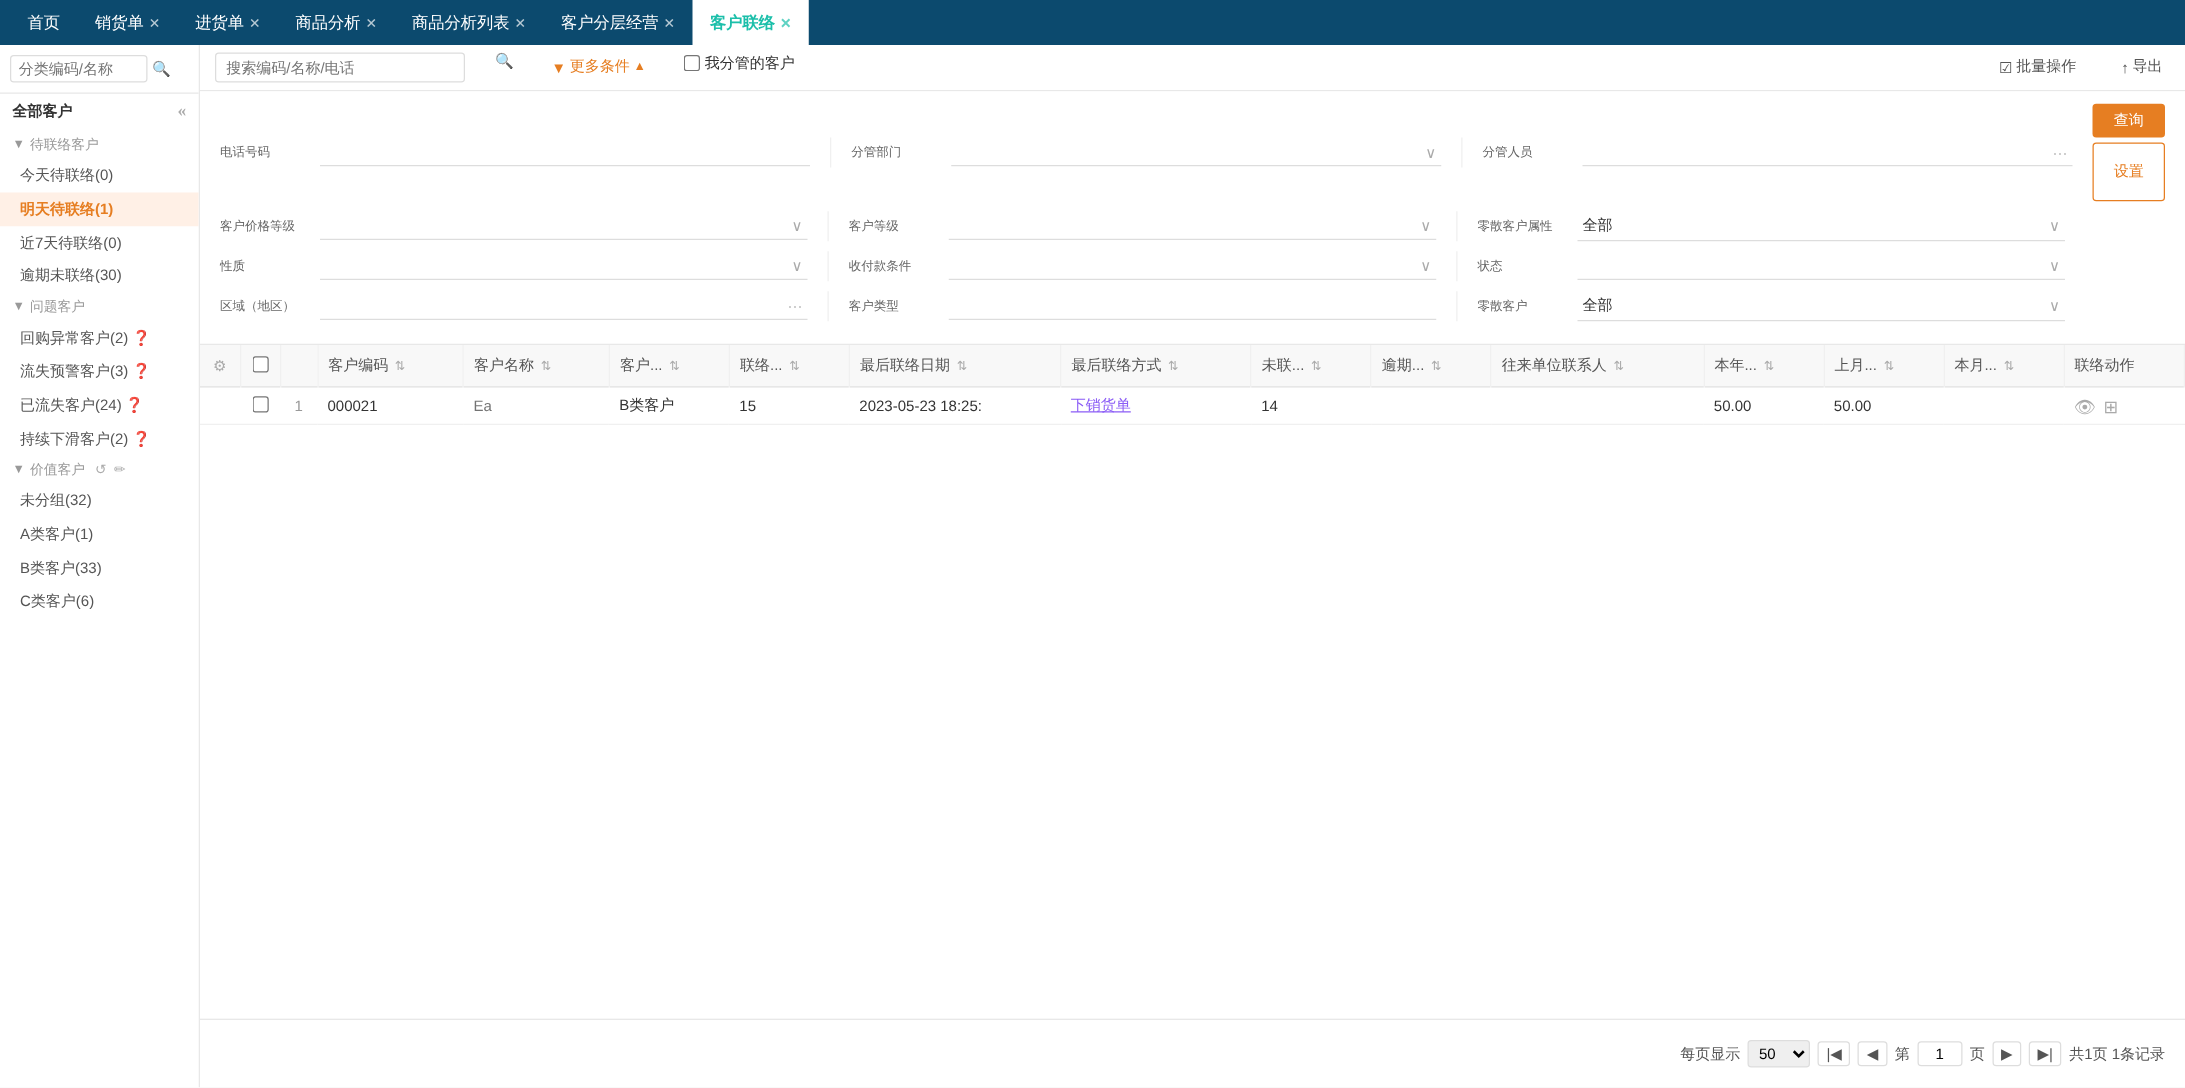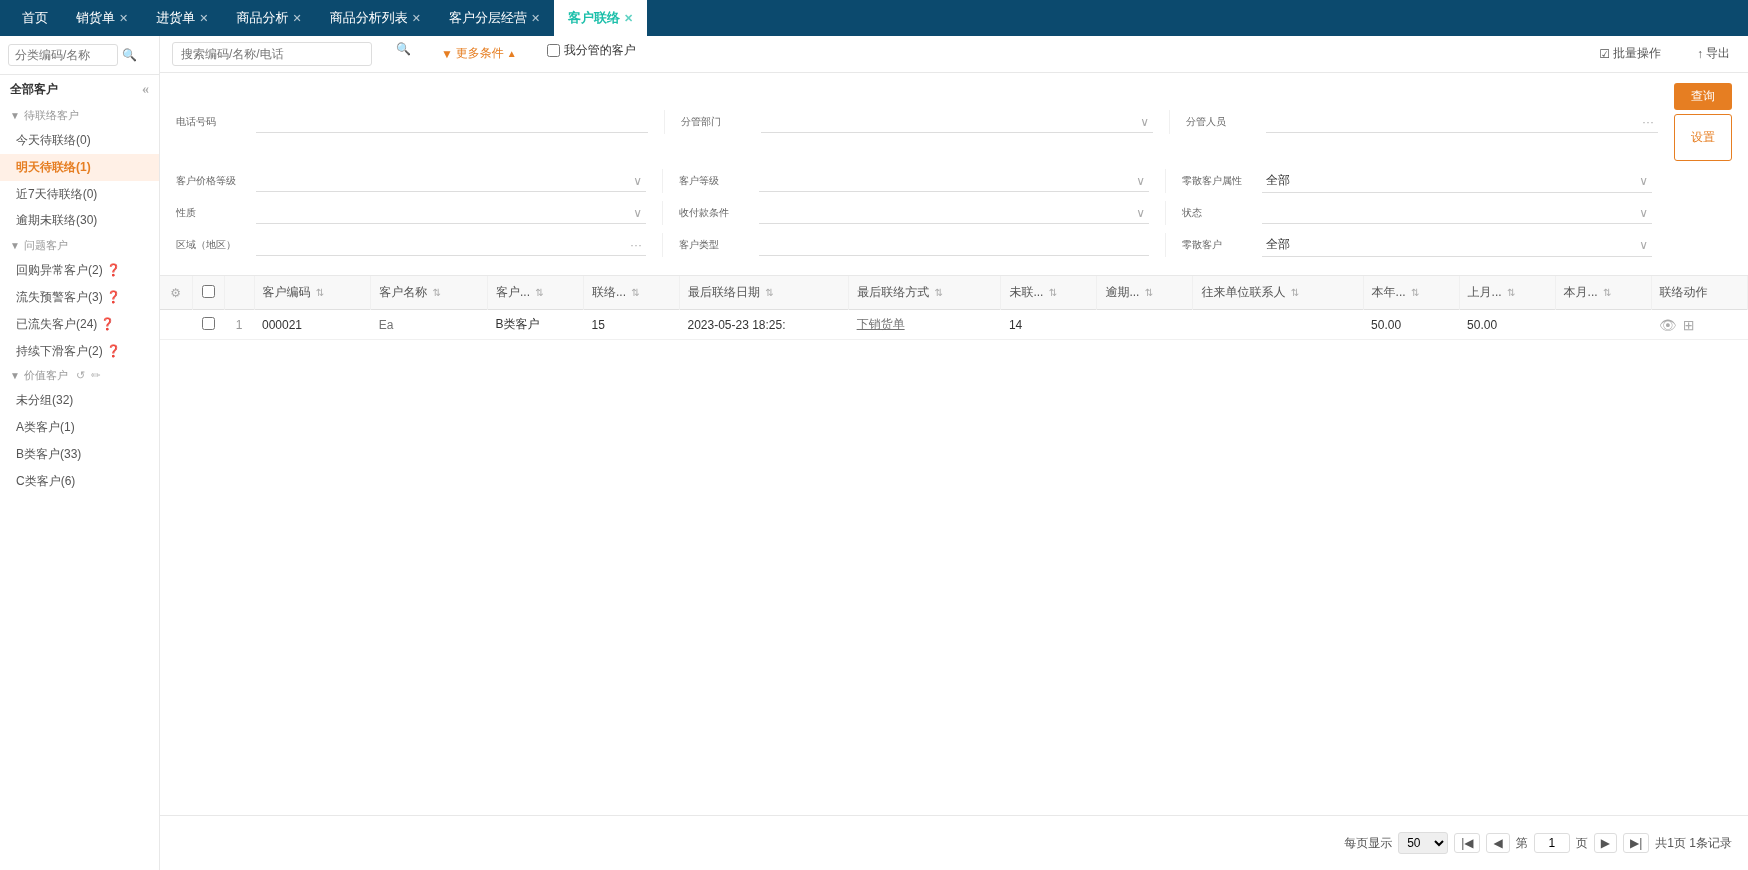--- a/index.html
+++ b/index.html
@@ -267,21 +267,21 @@
       font-size: 10px;
     }
     tbody tr {
       border-bottom: 1px solid #f0f0f0;
     }
     tbody td {
       padding: 6px 8px;
       color: #333;
       white-space: nowrap;
     }
-    .td-link { color: #737373; cursor: pointer; text-decoration: underline; }
+    .td-link { color: #8b5cf6; cursor: pointer; text-decoration: underline; }
     .td-gray { color: #737373; }
     .row-actions {
       display: flex;
       gap: 6px;
       align-items: center;
     }
     .row-action-icon { color: #aaa; cursor: pointer; font-size: 14px; }
     .gear-icon { color: #aaa; cursor: pointer; }
 
     

